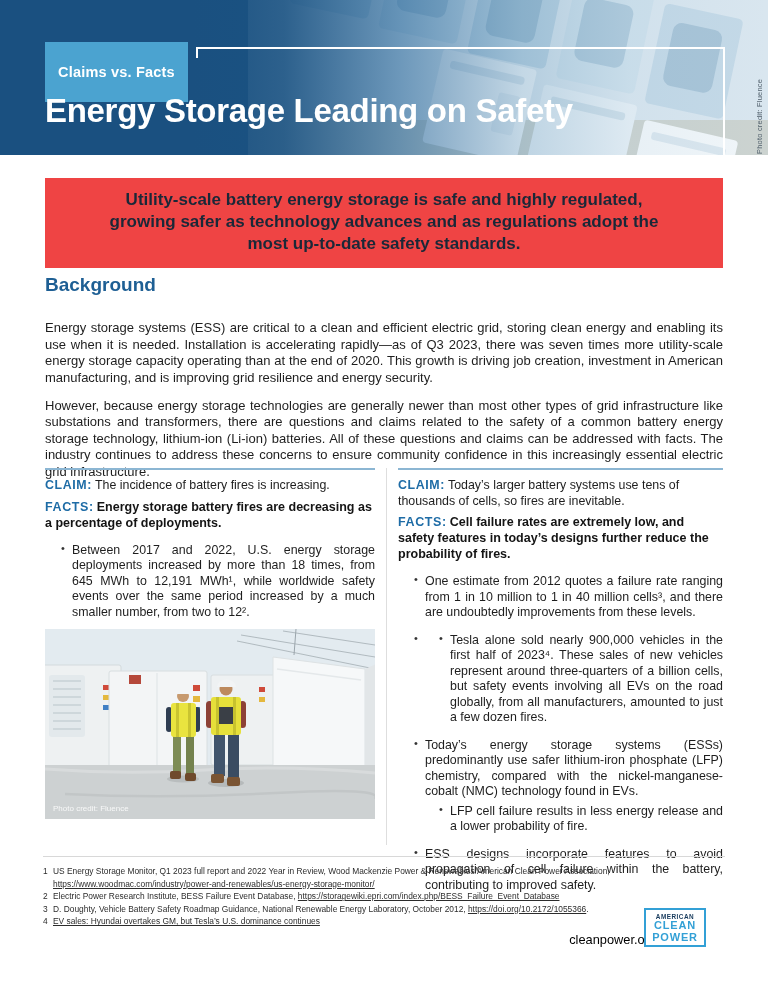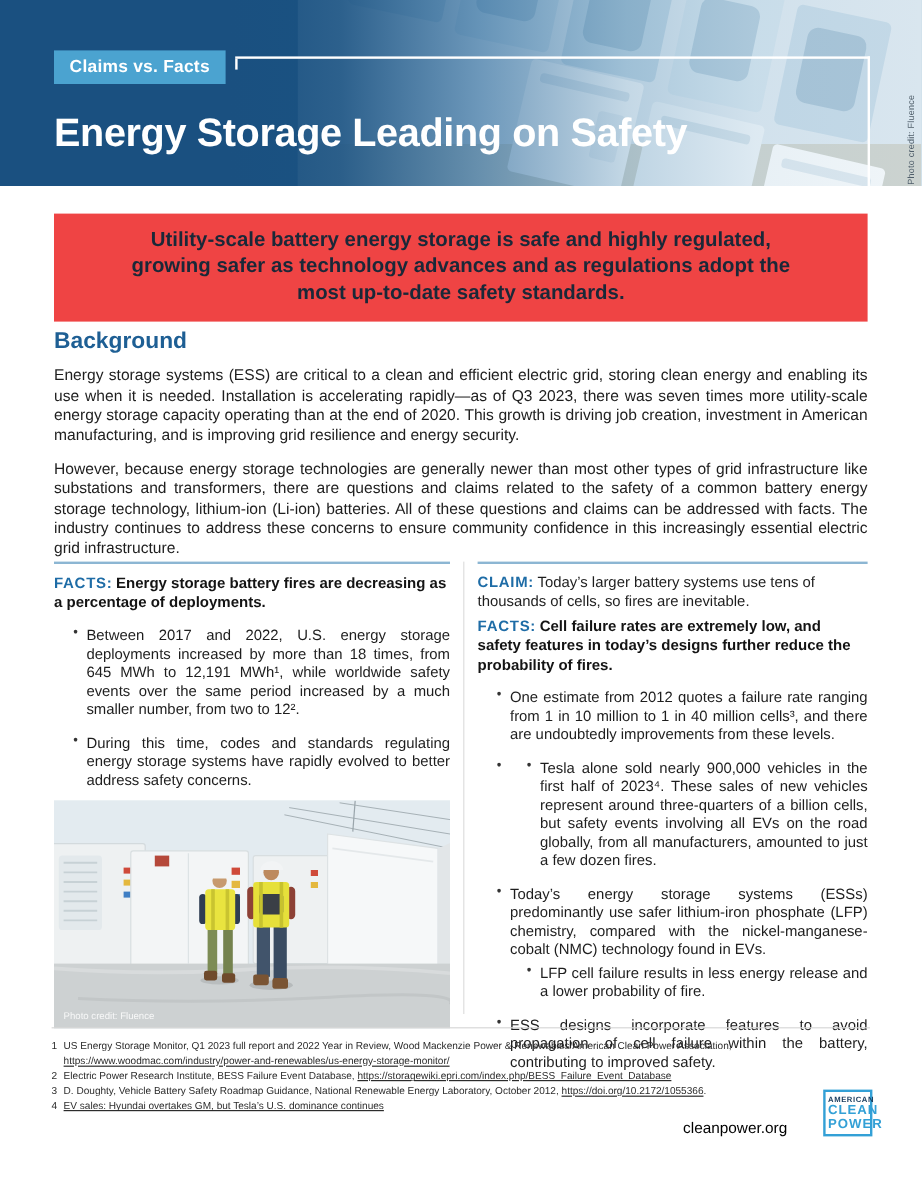--- a/index.html
+++ b/index.html
@@ -11,35 +11,35 @@
           background:linear-gradient(100deg,#16476f 0%,#1b547f 38%,#266b9a 60%,#2f7aa9 100%);}
   .hdr-svg{position:absolute;right:0;top:0;width:520px;height:155px;}
   .hdr-fade{position:absolute;inset:0;
       background:linear-gradient(90deg,#1a5080 0%,#1a5080 25%,rgba(26,82,130,0.90) 37%,
                  rgba(30,95,148,0.58) 52%,rgba(60,125,170,0.24) 68%,
                  rgba(120,170,205,0.08) 82%,rgba(255,255,255,0) 100%);}
   .frame{position:absolute;left:196px;top:47px;width:527px;height:108px;
          border-top:2px solid #fff;border-right:2px solid #fff;z-index:3;}
   .frame::before{content:"";position:absolute;left:0;top:0;width:2px;height:9px;background:#fff;}
   .badge{position:absolute;left:45px;top:42px;z-index:4;background:#4ba3d0;color:#fff;
-         font-weight:bold;font-size:14.5px;padding:6px 13px;letter-spacing:0.2px;}
+         font-weight:bold;font-size:14.5px;padding:22px 13px;letter-spacing:0.2px;}
   .title{position:absolute;left:45px;top:92px;z-index:4;color:#fff;font-weight:bold;
          font-size:33px;letter-spacing:-0.3px;white-space:nowrap;}
   .vcredit{position:absolute;right:4px;top:58px;height:96px;z-index:4;
            writing-mode:vertical-rl;transform:rotate(180deg);
            font-size:7.5px;color:#4f5e6a;letter-spacing:0.2px;}
 
   
   .callout{position:absolute;left:45px;top:178px;width:678px;box-sizing:border-box;
            background:#ef4444;padding:11px 46px 13px;text-align:center;}
   .callout p{margin:0;font-size:17px;line-height:1.3;font-weight:bold;color:#1a2838;}
 
   
   .section{position:absolute;left:45px;top:274px;width:678px;}
-  .section h2{margin:0 0 9px;font-size:19px;font-weight:bold;color:#1e5f94;}
+  .section h2{margin:0 0 24px;font-size:19px;font-weight:bold;color:#1e5f94;}
   .section p{margin:0 0 11px;font-size:13px;line-height:1.28;color:#1e1e1e;text-align:justify;}
 
   
   .cols{position:absolute;left:45px;top:468px;width:678px;display:flex;}
   .col-left{width:330px;flex:none;}
   .gap{width:23px;flex:none;display:flex;justify-content:center;}
   .vr{width:1px;height:377px;background:#dedede;}
   .col-right{flex:1;min-width:0;}
   .rule{height:2px;background:#8cb6d3;margin-bottom:8px;}
   .claim{margin:0 0 5px;font-size:12.4px;line-height:1.26;color:#1e1e1e;}
@@ -64,21 +64,21 @@
   .fn-num{width:10px;flex:none;}
   .fn-body{flex:1;}
   .fn-link{color:#2c2c2c;text-decoration:underline;}
 
   
   .footer-left{position:absolute;left:45px;top:932px;font-size:12.8px;white-space:nowrap;}
   .doc-title{color:#2c2c2c;}
   .date{color:#9b9b9b;margin-left:10px;}
   .site{position:absolute;right:112px;top:932px;font-size:12.8px;font-weight:normal;
         color:#000000;text-decoration:none;text-align:right;}
-  .logo{position:absolute;right:41px;top:908px;width:41px;box-sizing:border-box;
+  .logo{position:absolute;right:62px;top:908px;width:62px;box-sizing:border-box;
         border:2.5px solid #33a0d6;padding:3px 2px 2px;text-align:center;background:#fff;}
   .logo .l1{font-size:6.4px;font-weight:bold;color:#173a5c;letter-spacing:0.5px;line-height:1.1;}
   .logo .l2,.logo .l3{font-size:11px;font-weight:bold;color:#33a0d6;letter-spacing:0.8px;line-height:1.05;}
 </style>
 </head>
 <body>
 
 <div class="page">
 
   <div class="header">
@@ -139,26 +139,28 @@
   <div class="section">
     <h2>Background</h2>
     <p>Energy storage systems (ESS) are critical to a clean and efficient electric grid, storing clean energy and enabling its use when it is needed. Installation is accelerating rapidly—as of Q3 2023, there was seven times more utility-scale energy storage capacity operating than at the end of 2020. This growth is driving job creation, investment in American manufacturing, and is improving grid resilience and energy security.</p>
     <p>However, because energy storage technologies are generally newer than most other types of grid infrastructure like substations and transformers, there are questions and claims related to the safety of a common battery energy storage technology, lithium-ion (Li-ion) batteries. All of these questions and claims can be addressed with facts. The industry continues to address these concerns to ensure community confidence in this increasingly essential electric grid infrastructure.</p>
   </div>
 
   <div class="cols">
 
     <div class="col-left">
       <div class="rule"></div>
+      <p class="claim">
+        <span class="lbl">CLAIM:</span><span>The incidence of battery fires is increasing.</span>
+      </p>
       <p class="facts">
         <span class="lbl">FACTS:</span><span>Energy storage battery fires are decreasing as a percentage of deployments.</span>
       </p>
       <ul class="bullets">
           <li><span>Between 2017 and 2022, U.S. energy storage deployments increased by more than 18 times, from 645 MWh to 12,191 MWh¹, while worldwide safety events over the same period increased by a much smaller number, from two to 12².</span></li>
-          <li><span>During this time, codes and standards regulating energy storage systems have rapidly evolved to better address safety concerns.</span></li>
         </ul>
       <div class="photo">
         <svg viewBox="0 0 330 190" width="330" height="190">
           <rect width="330" height="190" fill="#e3ebf0"></rect>
           <path d="M196 6 L330 28 M192 12 L330 40 M238 2 L330 16" stroke="#a3adb3" stroke-width="0.8" fill="none"></path>
           <path d="M251 0 L249 26" stroke="#9aa5ab" stroke-width="1" fill="none"></path>
 
           <g>
             <rect x="-6" y="36" width="82" height="106" rx="2" fill="#eef1f2" stroke="#d3dadd" stroke-width="1"></rect>
             <rect x="4" y="46" width="36" height="62" rx="3" fill="#e3e9ec"></rect>

